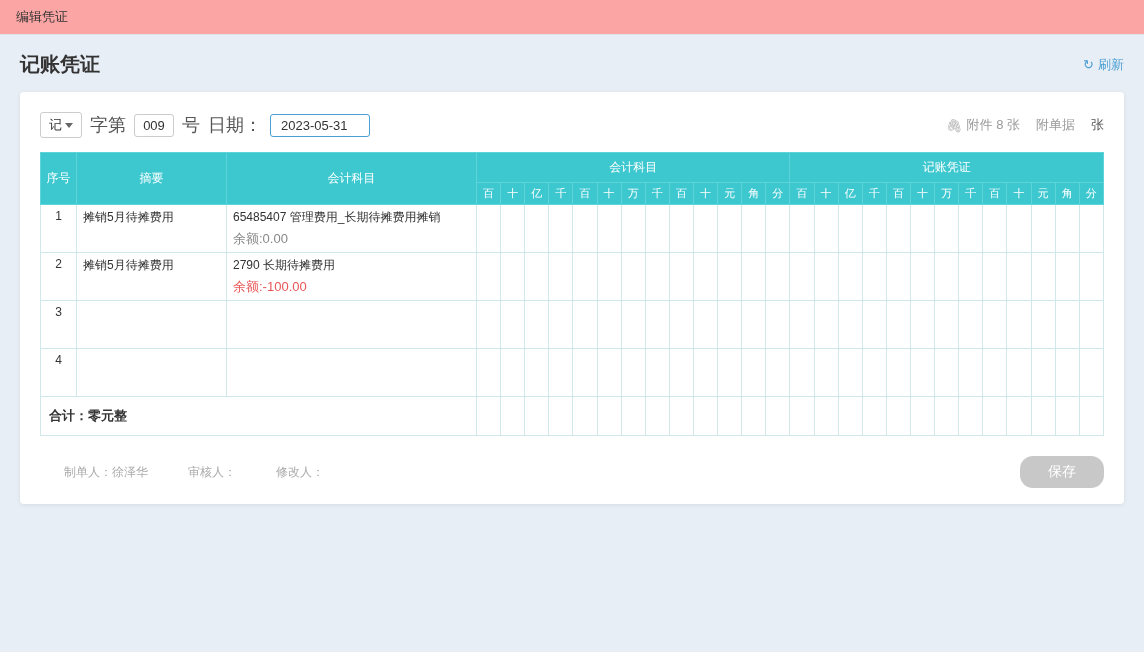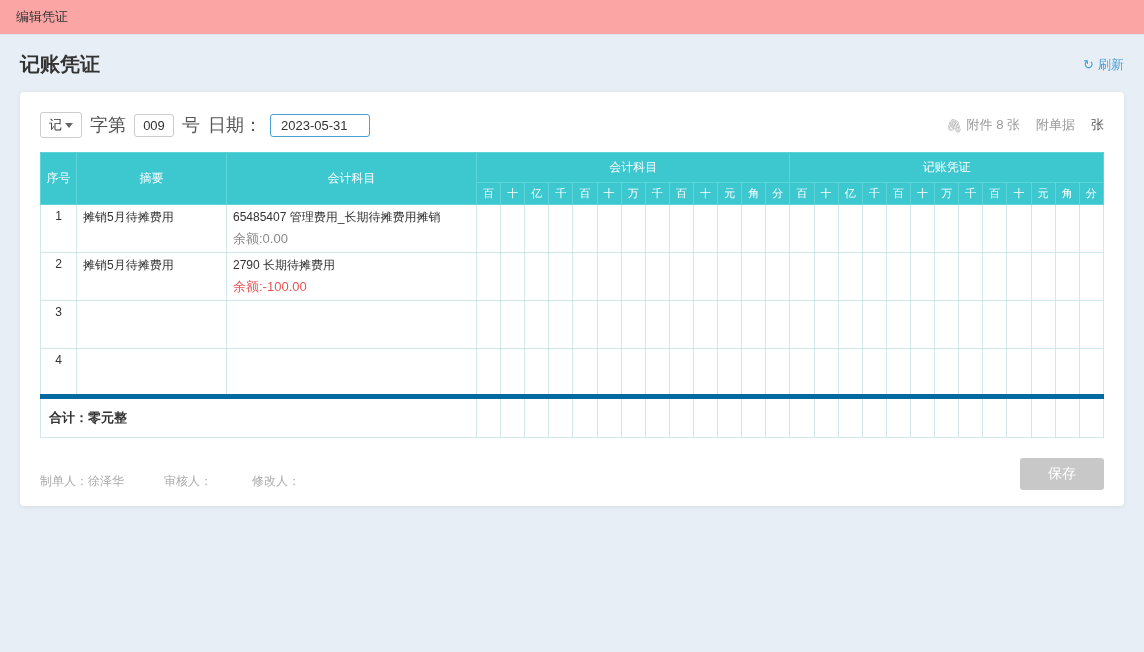--- a/index.html
+++ b/index.html
@@ -166,38 +166,39 @@
     }
     .balance-negative {
       color: #e85555;
     }
 
     .total-row td {
       padding: 10px 8px;
       background: #fff;
       font-size: 13px;
       color: #333;
-      border-top: 5px solid #0369a1;
+      border-top: 1px solid #0369a1;
     }
 
     .footer-bar {
       display: flex;
-      align-items: flex-end;
+      align-items: center;
       gap: 40px;
       margin-top: 12px;
       padding-top: 8px;
       color: #aaa;
       font-size: 12px;
+      margin-left: 24px;
     }
     .footer-bar .save-btn {
       margin-left: auto;
       background: #c8c8c8;
       color: #fff;
       border: none;
-      border-radius: 3px;
+      border-radius: 13px;
       padding: 7px 28px;
       font-size: 14px;
       cursor: not-allowed;
     }
   </style>
 </head>
 <body>
 
 <div class="window-titlebar">
   <span>编辑凭证</span>

